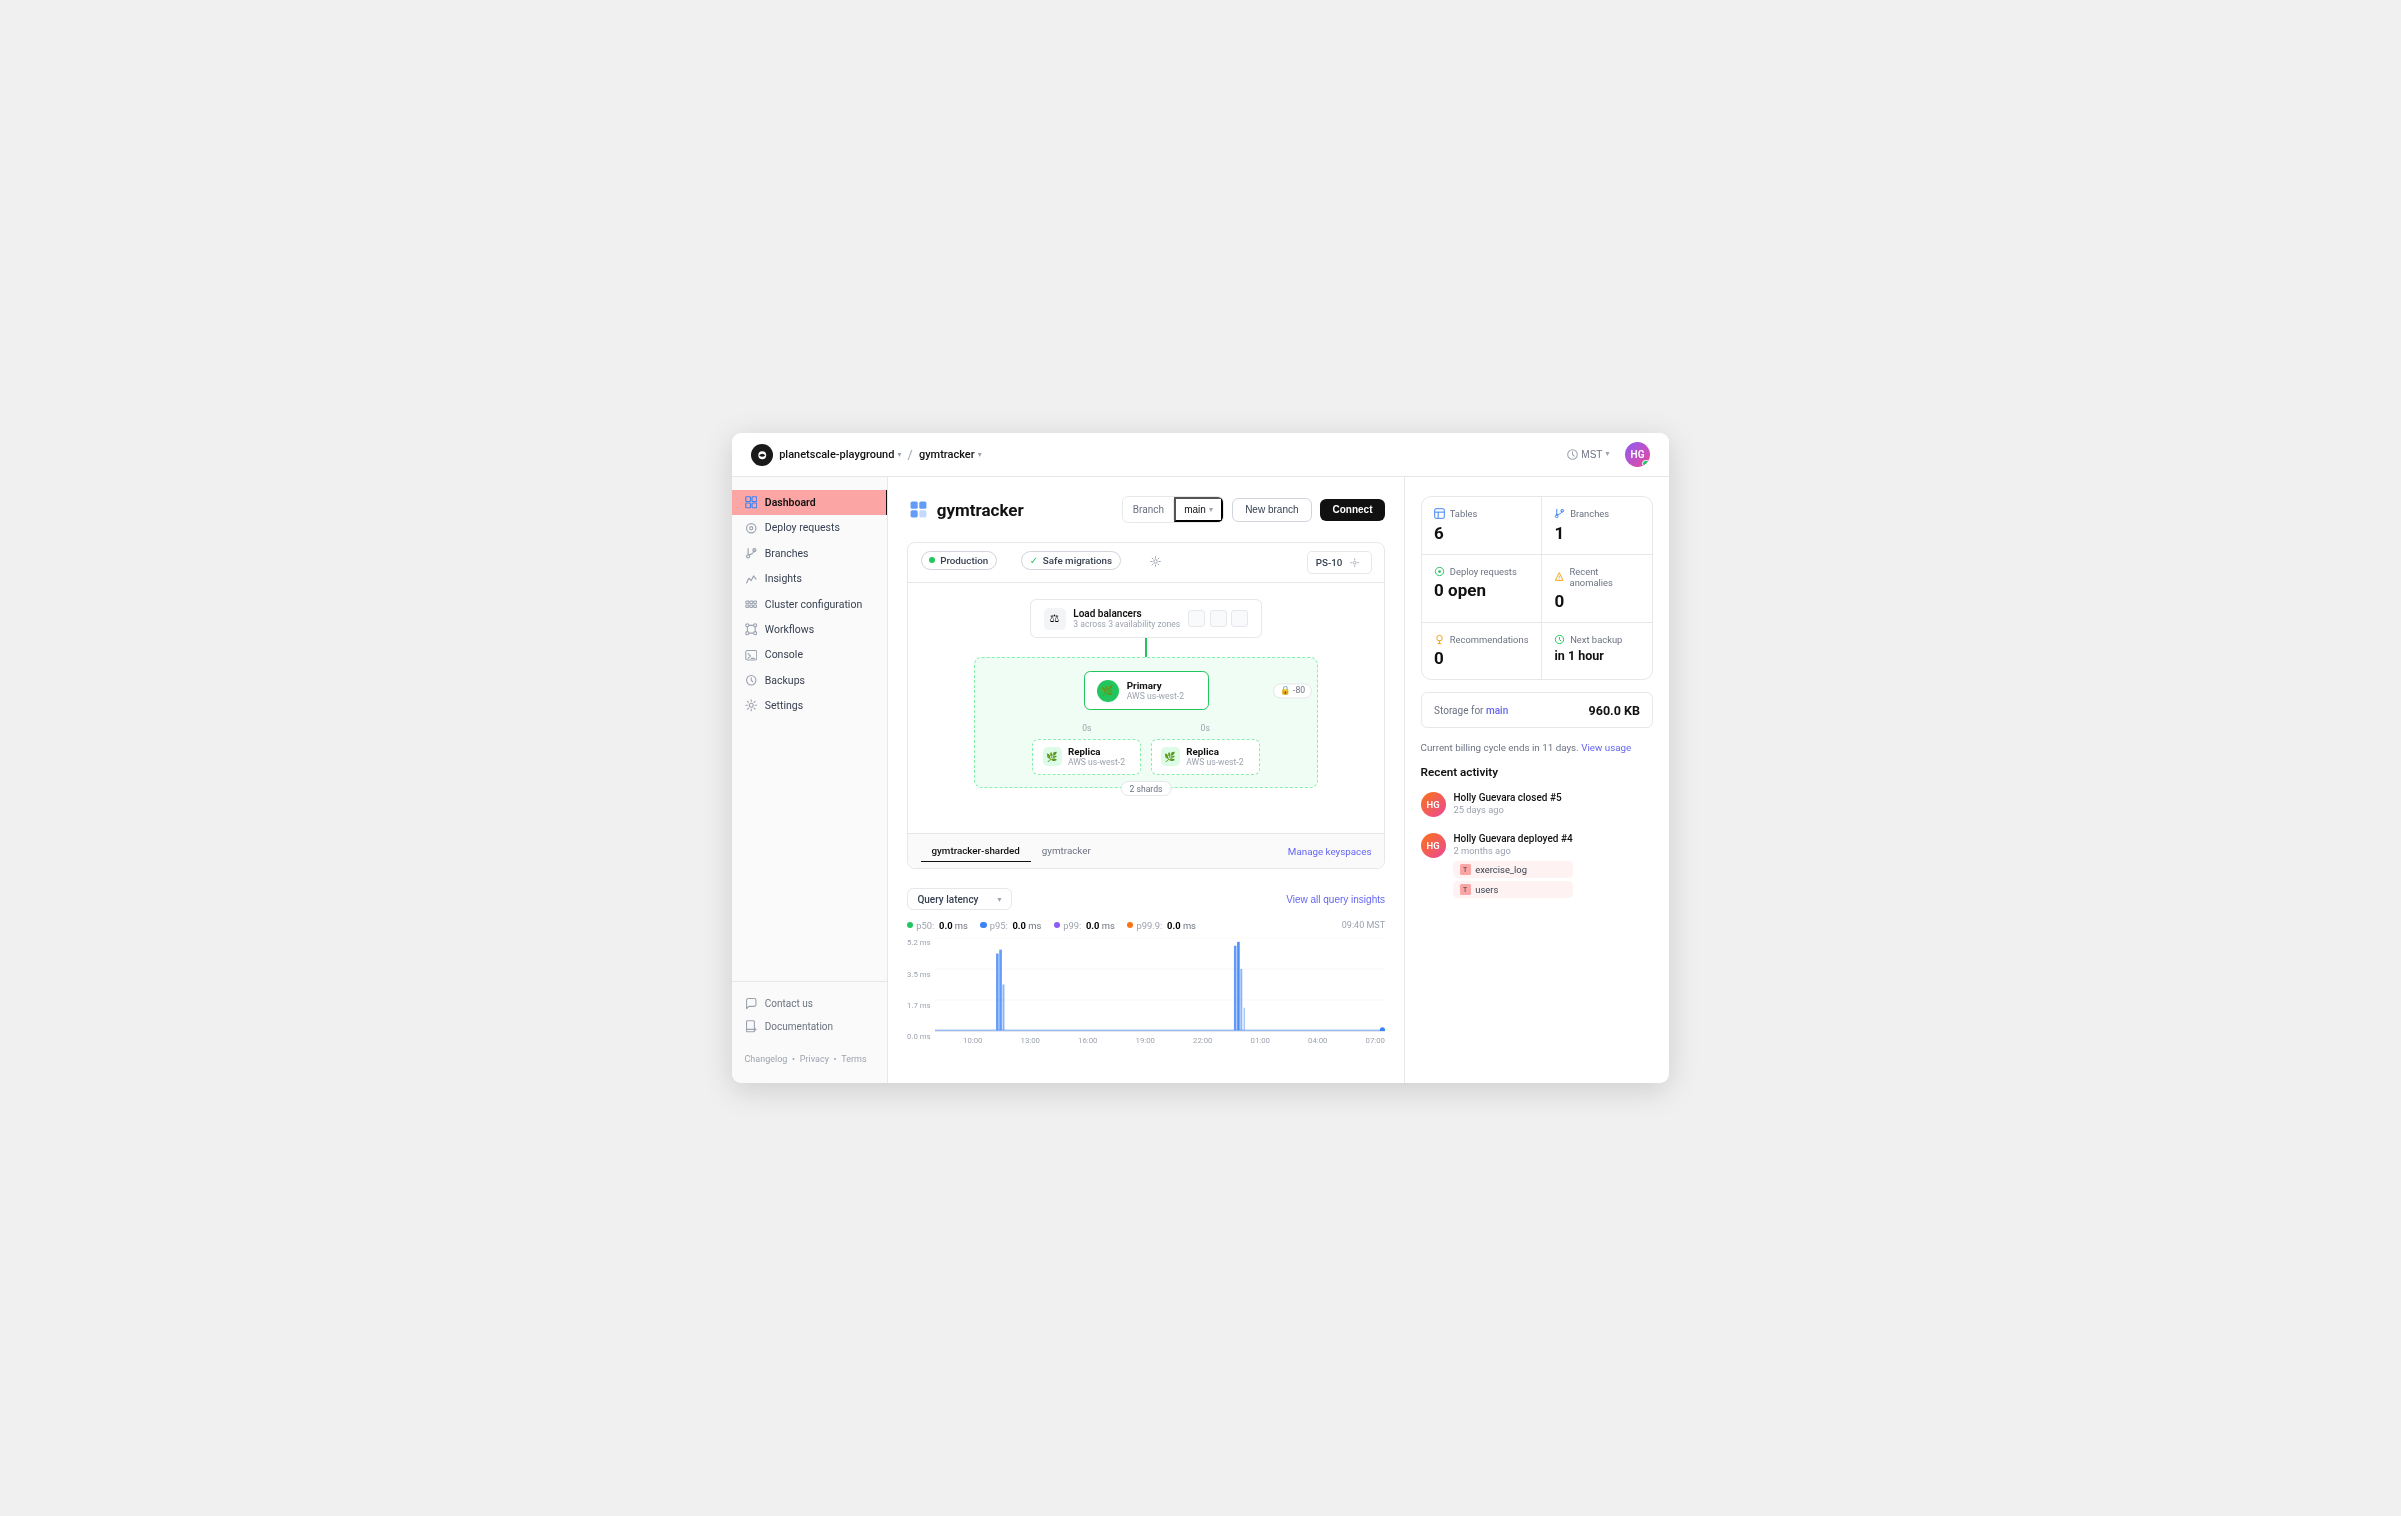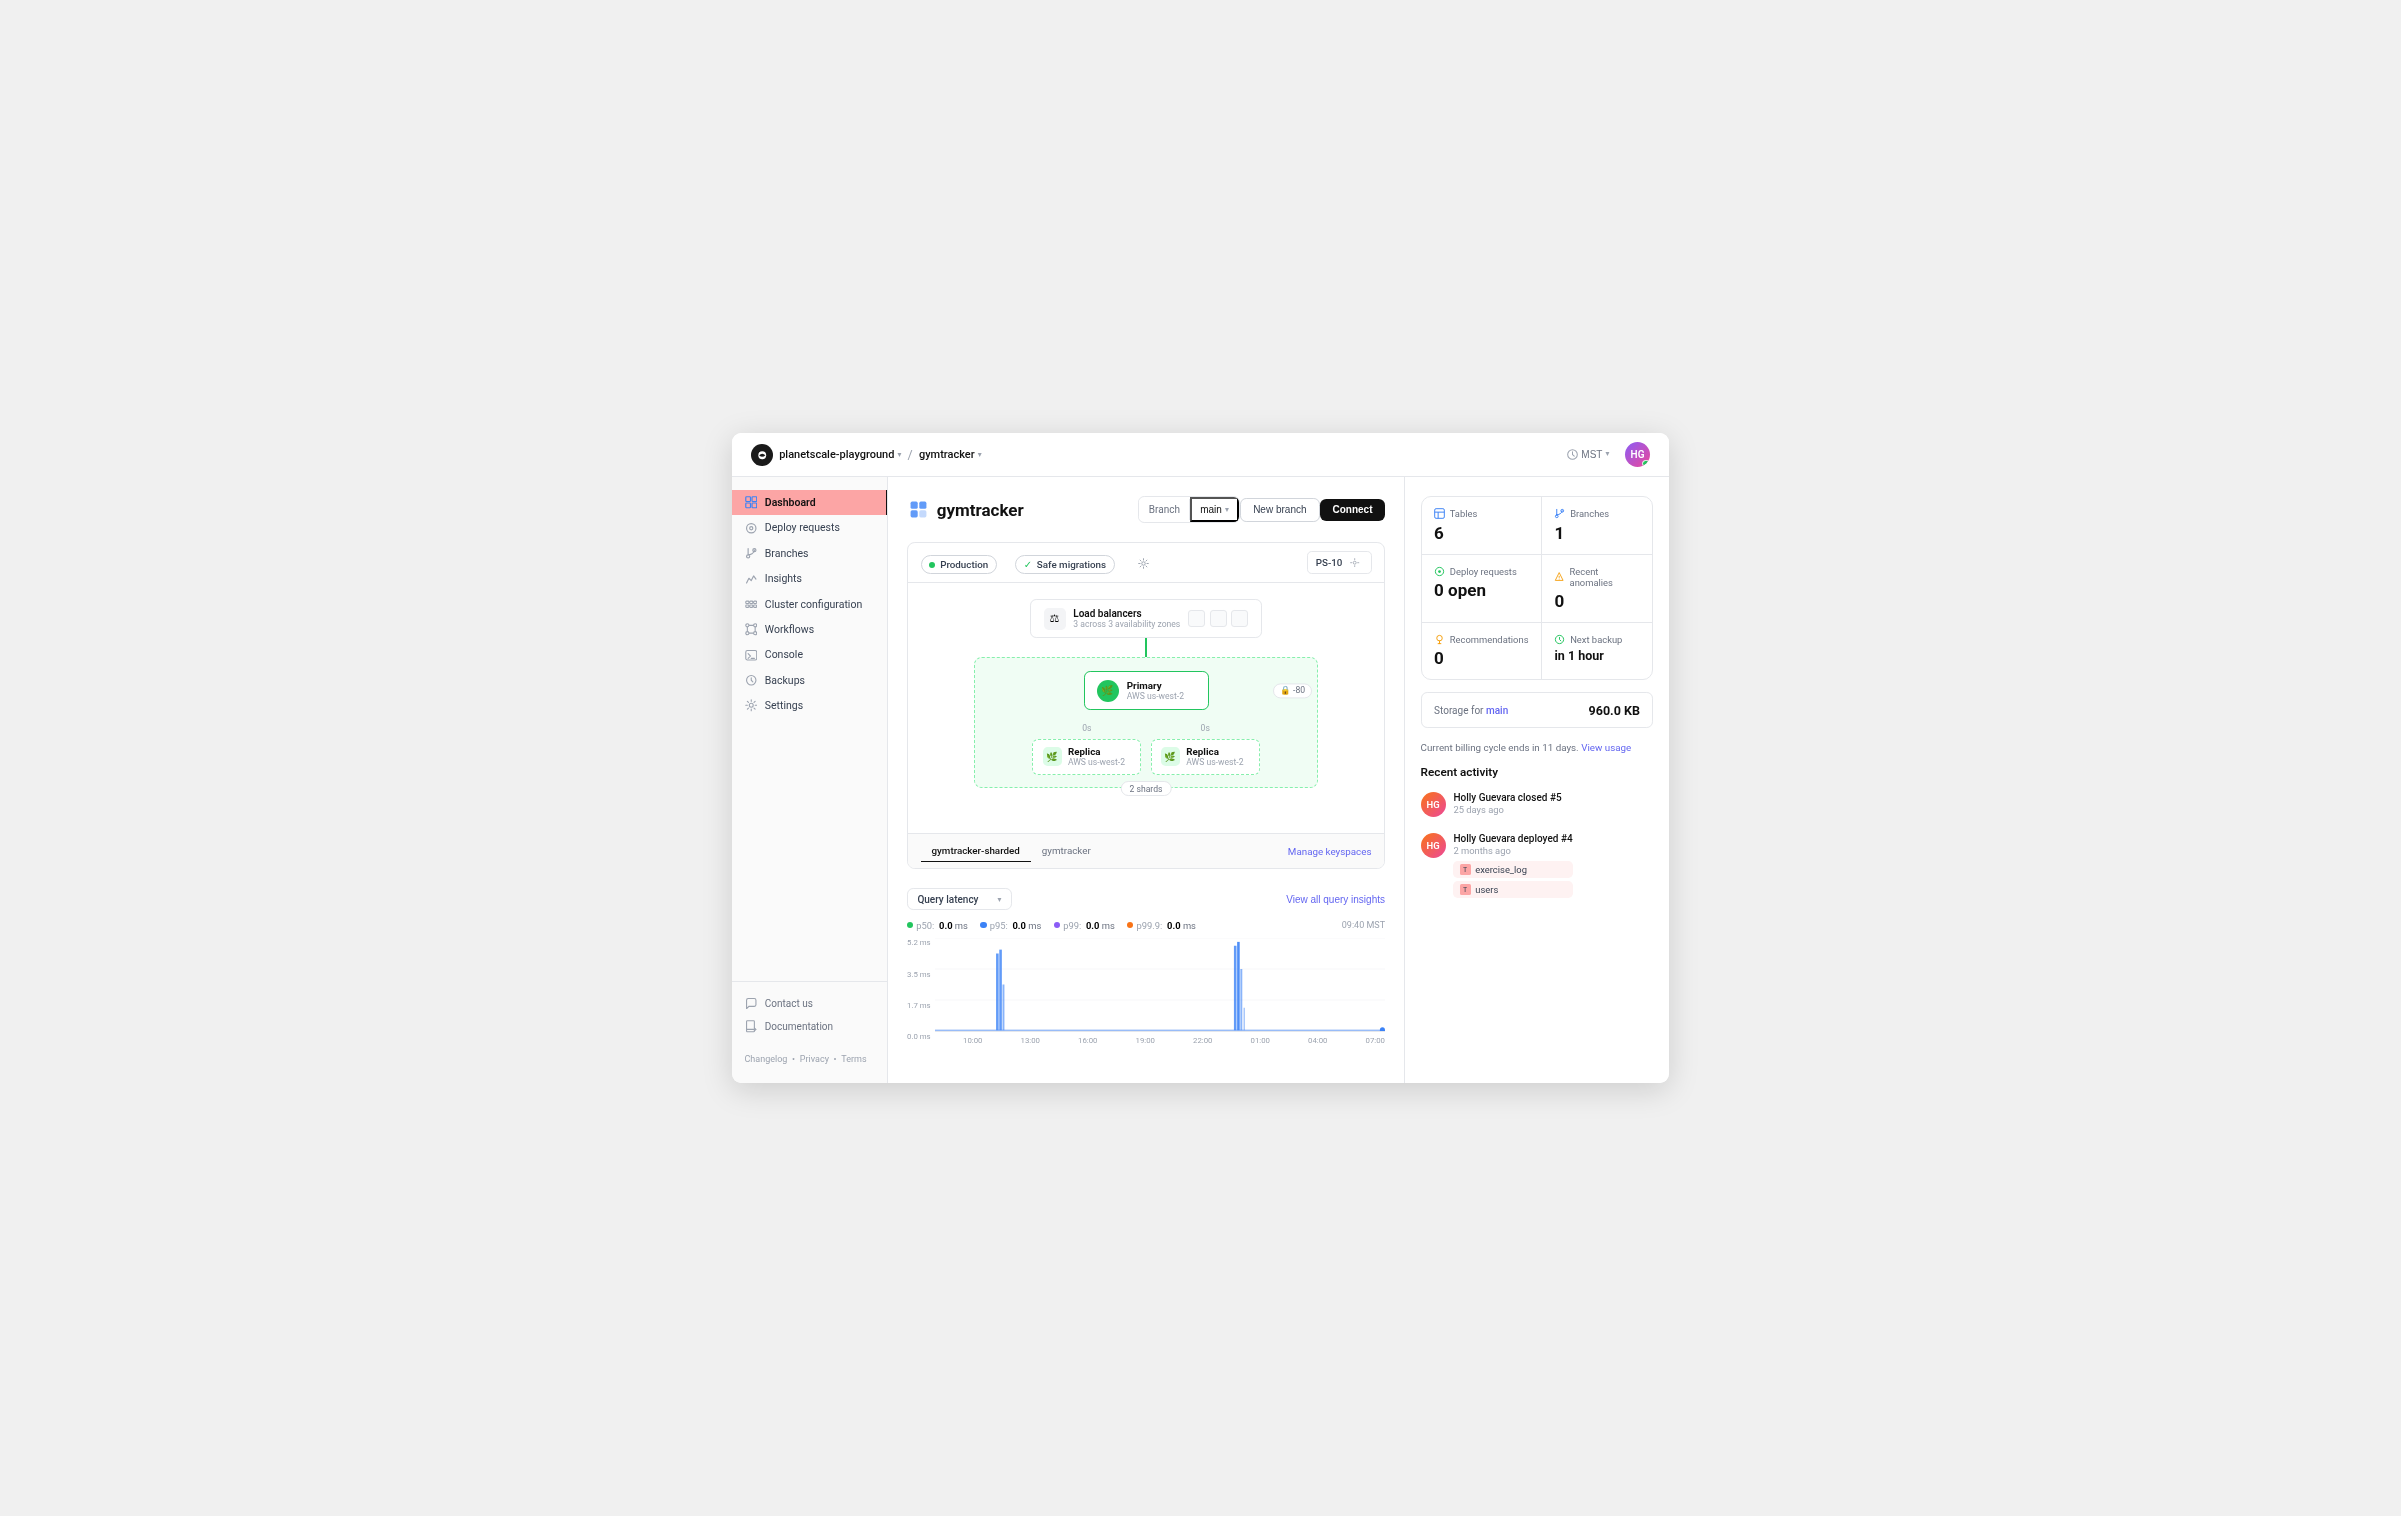--- a/index.html
+++ b/index.html
@@ -195,21 +195,21 @@
       justify-content: center;
     }
     .page-title {
       font-size: 17px;
       font-weight: 700;
       color: #111;
     }
     .page-header-actions {
       display: flex;
       align-items: center;
-      gap: 0;
+      gap: 8px;
       padding-left: 40px;
     }
     .branch-selector {
       display: flex;
       align-items: center;
       border: 0.8px solid #e5e7eb;
       border-radius: 6.2px;
       overflow: hidden;
     }
     .branch-label {
@@ -253,24 +253,24 @@
     
     .diagram-card {
       border: 0.8px solid #e5e7eb;
       border-radius: 7.8px;
       margin-bottom: 19px;
       overflow: hidden;
       background: #fff;
     }
     .diagram-toolbar {
       display: flex;
-      align-items: flex-end;
+      align-items: flex-start;
       padding: 7.8px 12.5px;
       border-bottom: 0.8px solid #e5e7eb;
-      gap: 18px;
+      gap: 24px;
     }
     .badge-production {
       display: flex;
       align-items: center;
       gap: 4.7px;
       padding: 3.1px 7.8px;
       border: 0.8px solid #d1d5db;
       border-radius: 15.6px;
       font-size: 9.8px;
       font-weight: 500;

